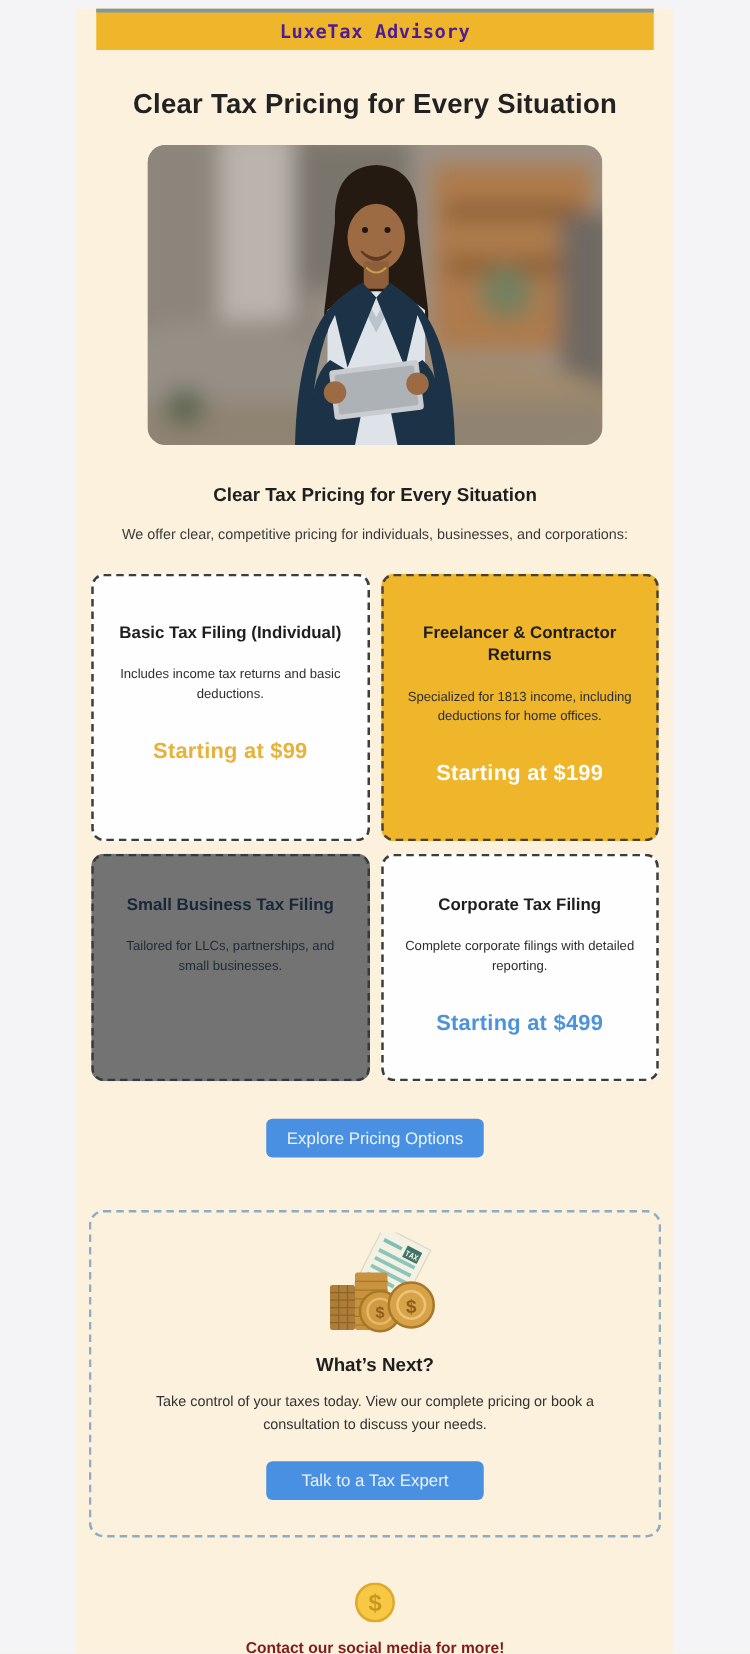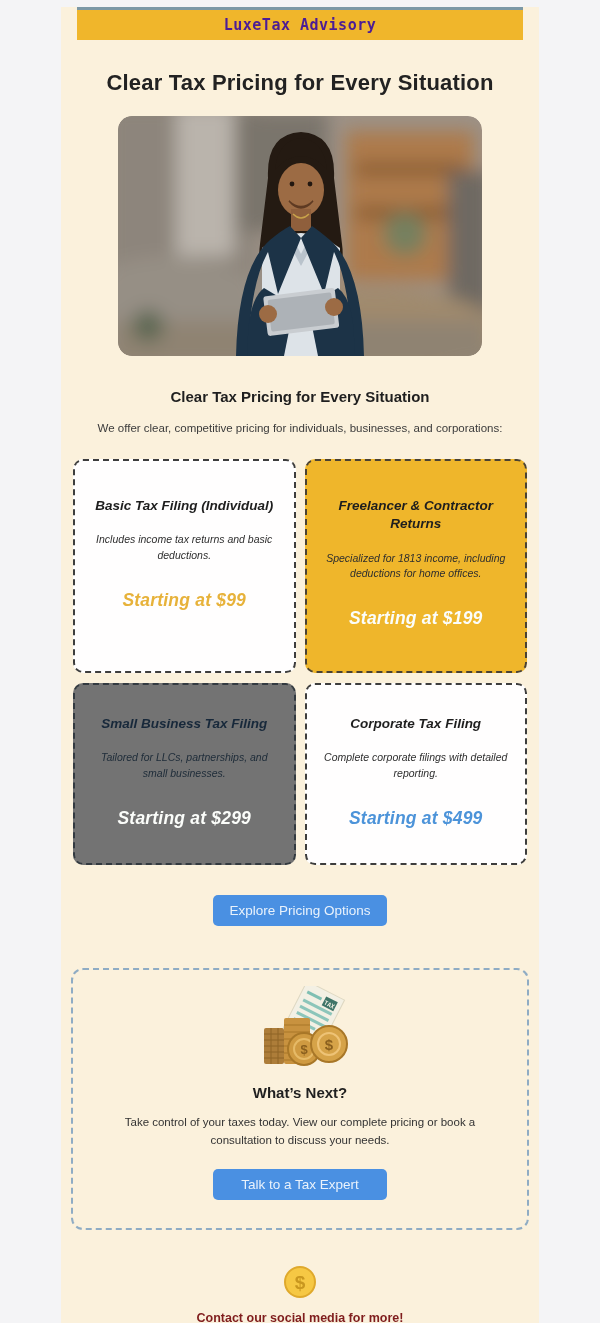--- a/index.html
+++ b/index.html
@@ -35,21 +35,21 @@
   }
   .section-sub{
     margin:15px 30px 0;text-align:center;font-size:11.5px;color:#3b3b3b;line-height:1.5;
   }
   
   .cards{
     margin:22px 12px 0;display:grid;grid-template-columns:1fr 1fr;gap:10px 9px;
   }
   .card{
     border:2px dashed #3d3d3d;border-radius:10px;background:#fffefe;
-    text-align:center;box-sizing:border-box;padding:36px 15px 42px;font-style:italic;
+    text-align:center;box-sizing:border-box;padding:36px 15px 42px;
   }
   .card.row2{padding:30px 15px 34px;}
   .card-title{font-size:13.5px;font-weight:bold;color:#1e1e1e;line-height:1.35;}
   .card-desc{font-size:10.5px;color:#2e2e2e;margin-top:17px;line-height:1.5;}
   .card-price{font-size:17.5px;font-weight:bold;margin-top:26px;letter-spacing:.2px;}
   .card.yellow{background:#EFB62B;border-color:#4a4233;}
   .card.blue{background:#737373;border-color:#333a40;}
   .card.blue .card-title{color:#17283a;}
   .card.blue .card-desc{color:#1d2b38;}
   .price-gold{color:#E7B23A;}
@@ -150,21 +150,20 @@
 
     <div class="card yellow">
       <div class="card-title">Freelancer &amp; Contractor Returns</div>
       <div class="card-desc">Specialized for 1813 income, including deductions for home offices.</div>
       <div class="card-price price-white">Starting at $199</div>
     </div>
 
     <div class="card blue row2">
       <div class="card-title">Small Business Tax Filing</div>
       <div class="card-desc">Tailored for LLCs, partnerships, and small businesses.</div>
-      <div class="card-price price-white">Starting at $299</div>
     </div>
 
     <div class="card row2">
       <div class="card-title">Corporate Tax Filing</div>
       <div class="card-desc">Complete corporate filings with detailed reporting.</div>
       <div class="card-price price-blue">Starting at $499</div>
     </div>
 
   </div>
 

